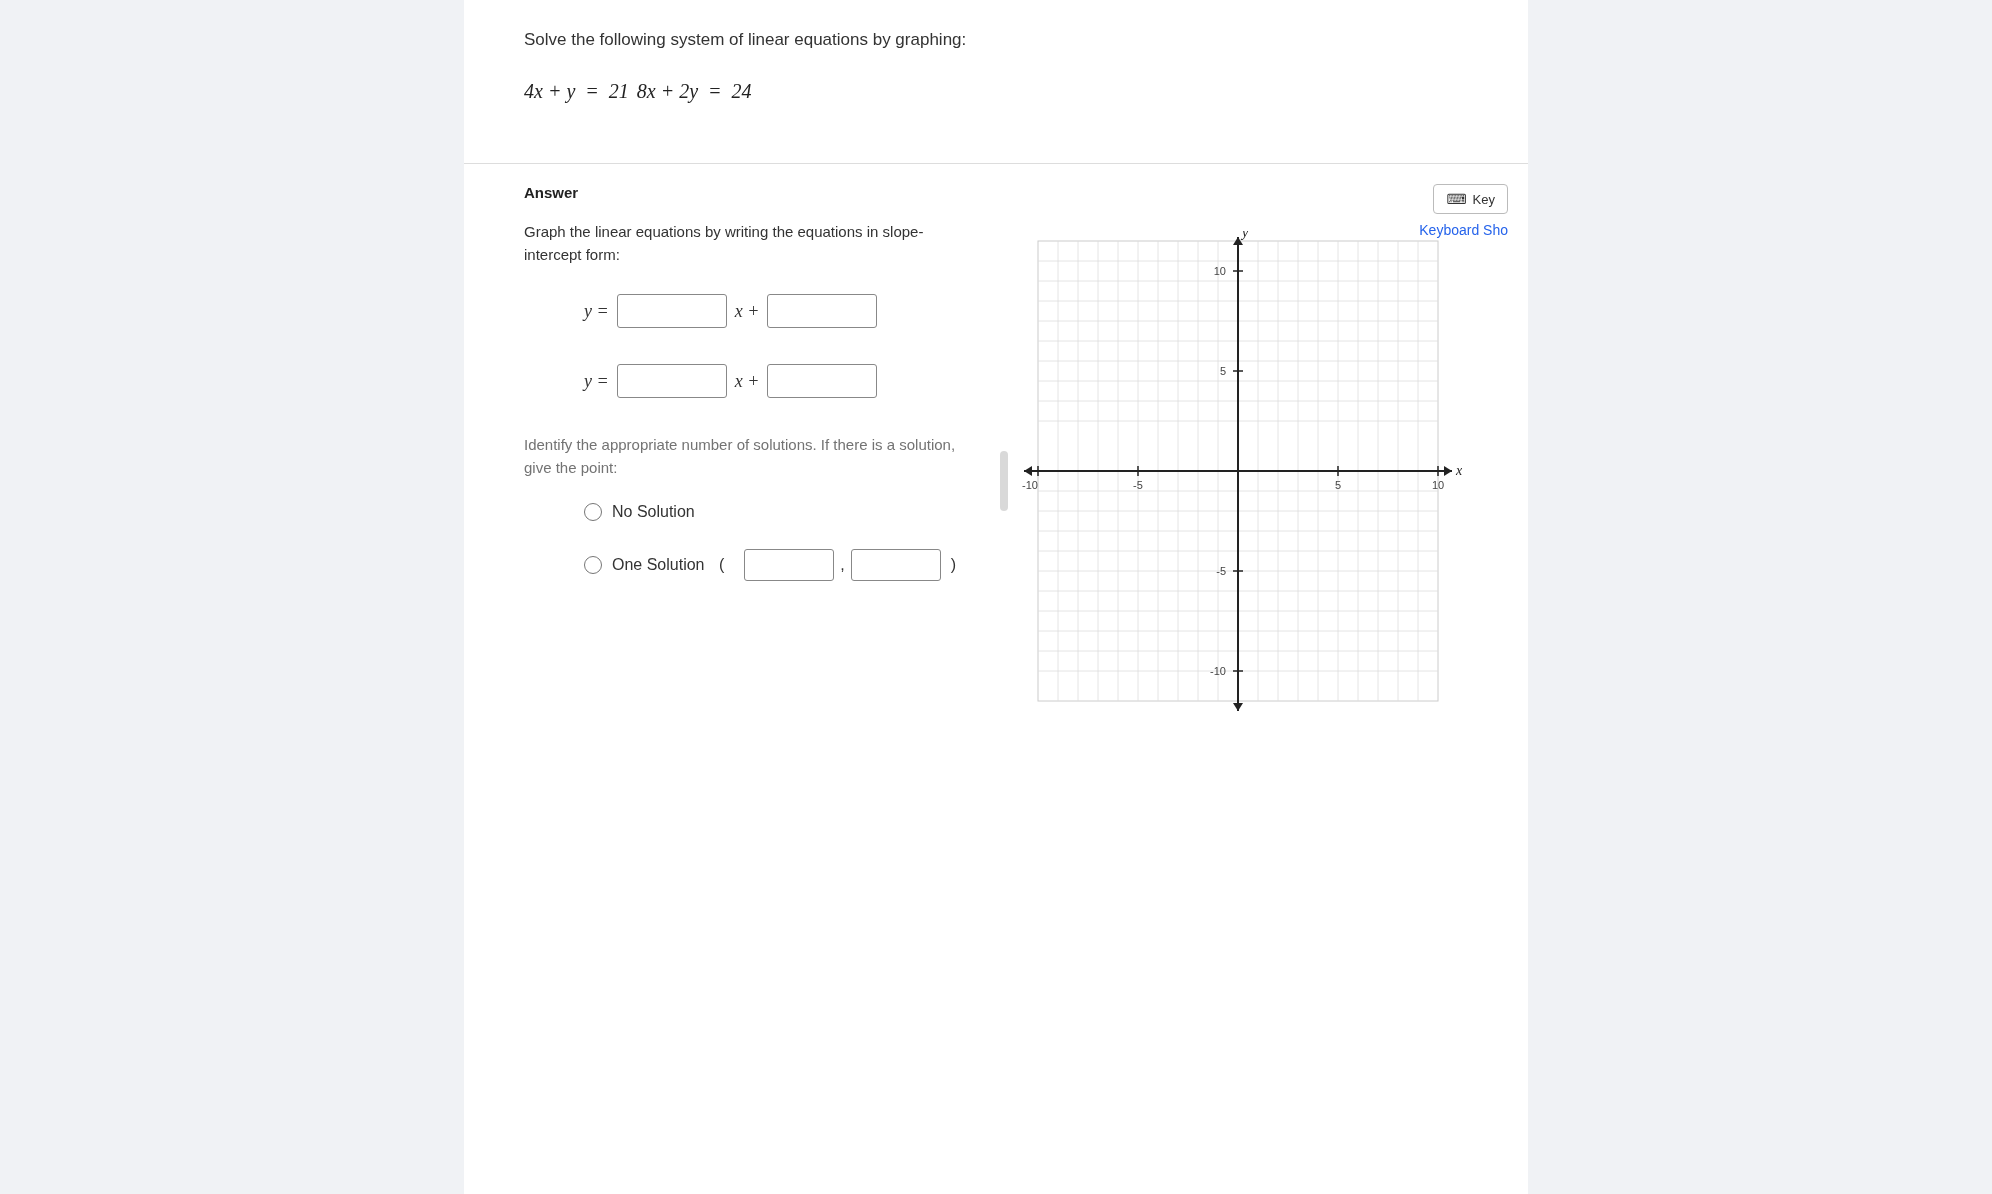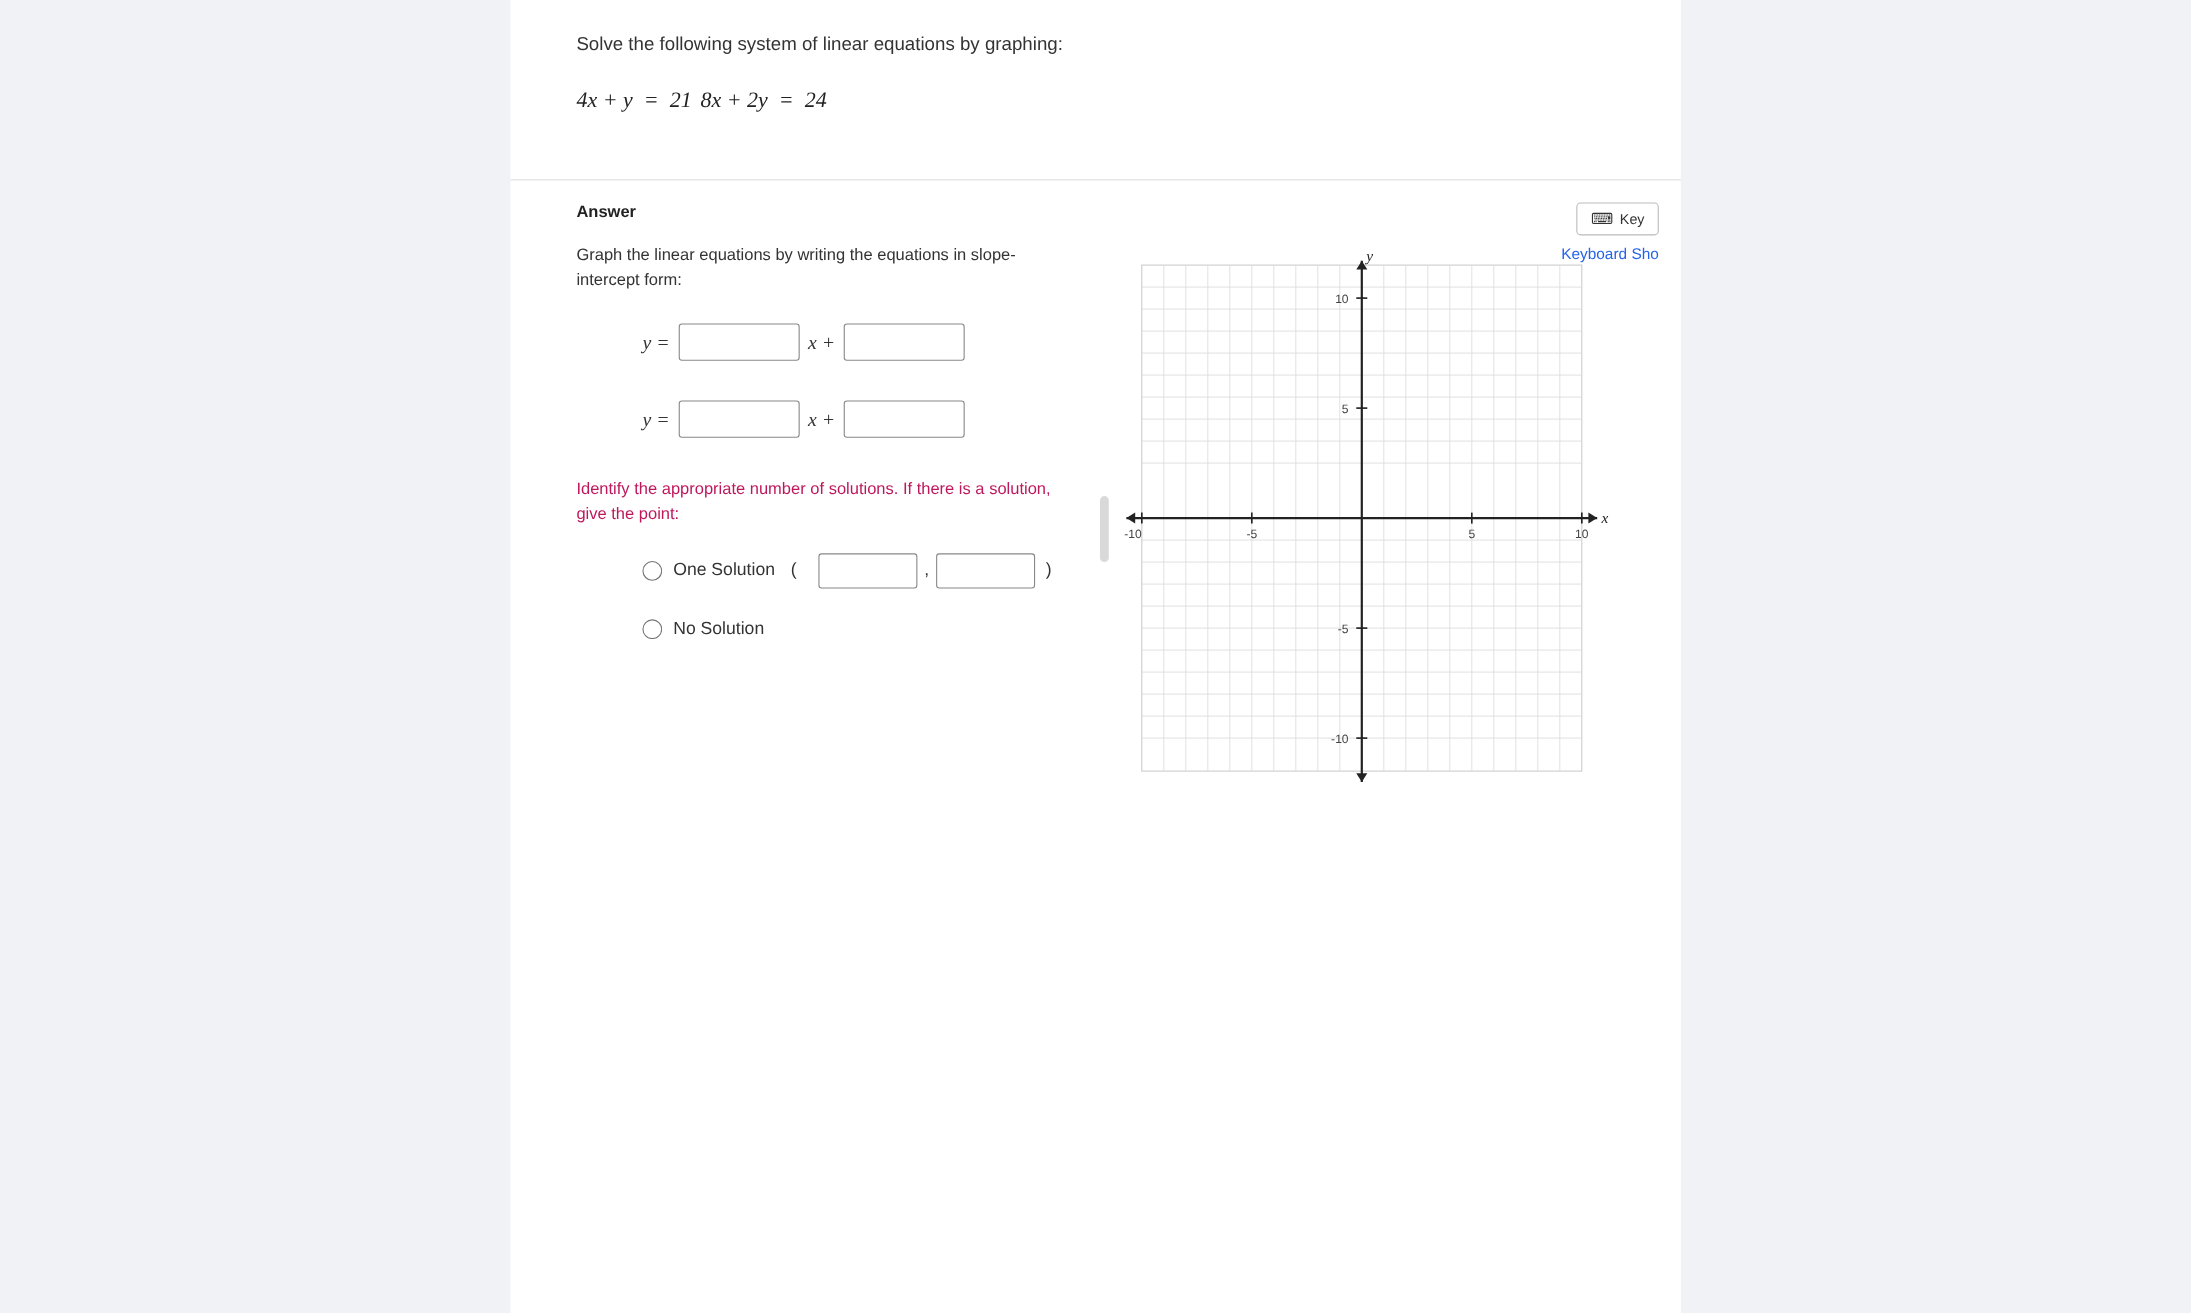--- a/index.html
+++ b/index.html
@@ -126,21 +126,21 @@
       width: 110px;
     }
     .eq-label {
       font-style: italic;
     }
     .solutions-section {
       margin-top: 10px;
     }
     .solutions-label {
       font-size: 15px;
-      color: #be185d;
+      color: #737373;
       font-family: Arial, sans-serif;
       margin-bottom: 24px;
       line-height: 1.5;
     }
     .radio-row {
       display: flex;
       align-items: center;
       gap: 10px;
       margin-bottom: 28px;
       margin-left: 60px;
@@ -236,34 +236,34 @@
           <span class="eq-label"><i>y</i> =</span>
           <input class="math-input" type="text" style="">
           <span><i>x</i> +</span>
           <input class="math-input small" type="text" style="">
         </div>
 
         <div class="solutions-section">
           <p class="solutions-label">Identify the appropriate number of solutions. If there is a solution, give the point:</p>
 
           <div class="radio-row">
+            <input type="radio" name="solution-type" id="no-solution" style="">
+            <label class="radio-label" for="no-solution">No Solution</label>
+          </div>
+
+          <div class="radio-row">
             <input type="radio" name="solution-type" id="one-solution" style="">
             <label class="radio-label" for="one-solution">One Solution</label>
             <span>&nbsp;(</span>
             <div class="solution-inputs">
               <input class="solution-input" type="text" style="">
               <span>,</span>
               <input class="solution-input" type="text" style="">
             </div>
             <span>)</span>
-          </div>
-
-          <div class="radio-row">
-            <input type="radio" name="solution-type" id="no-solution" style="">
-            <label class="radio-label" for="no-solution">No Solution</label>
           </div>
 
         </div>
       </div>
 
       <div class="answer-right">
         <div class="graph-container">
           <div class="scrollbar-hint"></div>
           <svg class="graph-svg" viewBox="0 0 460 500">
 

